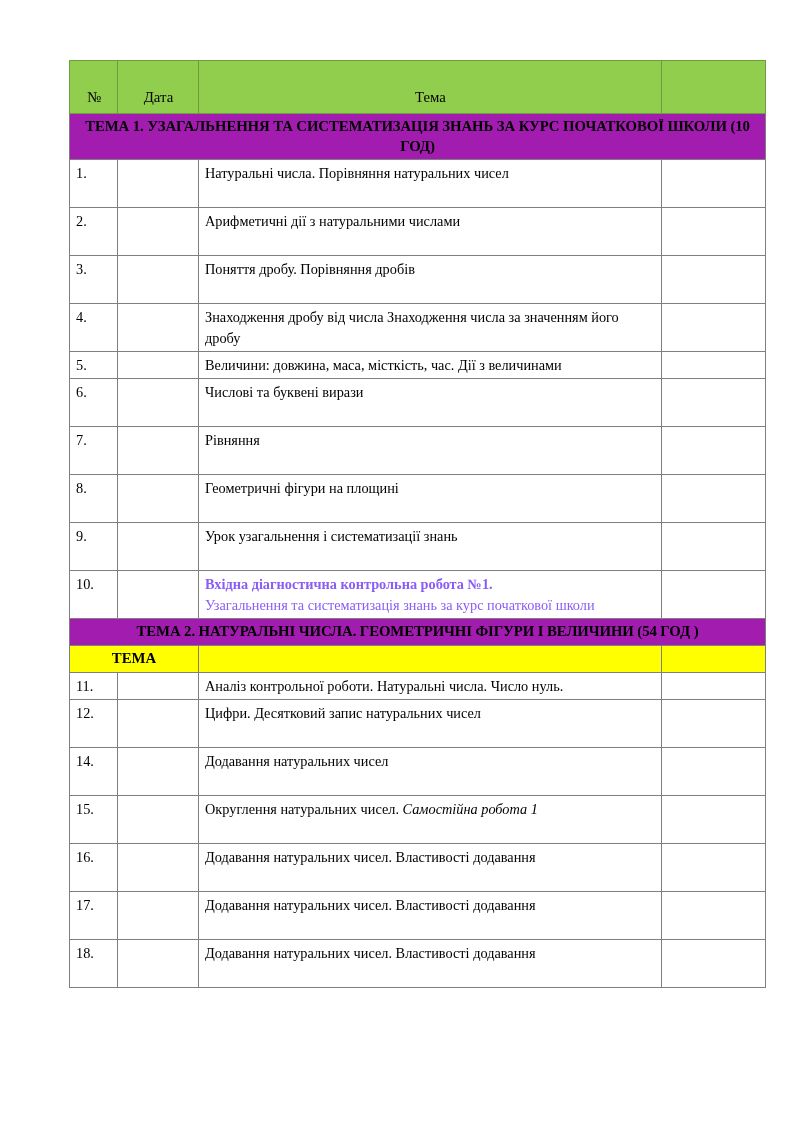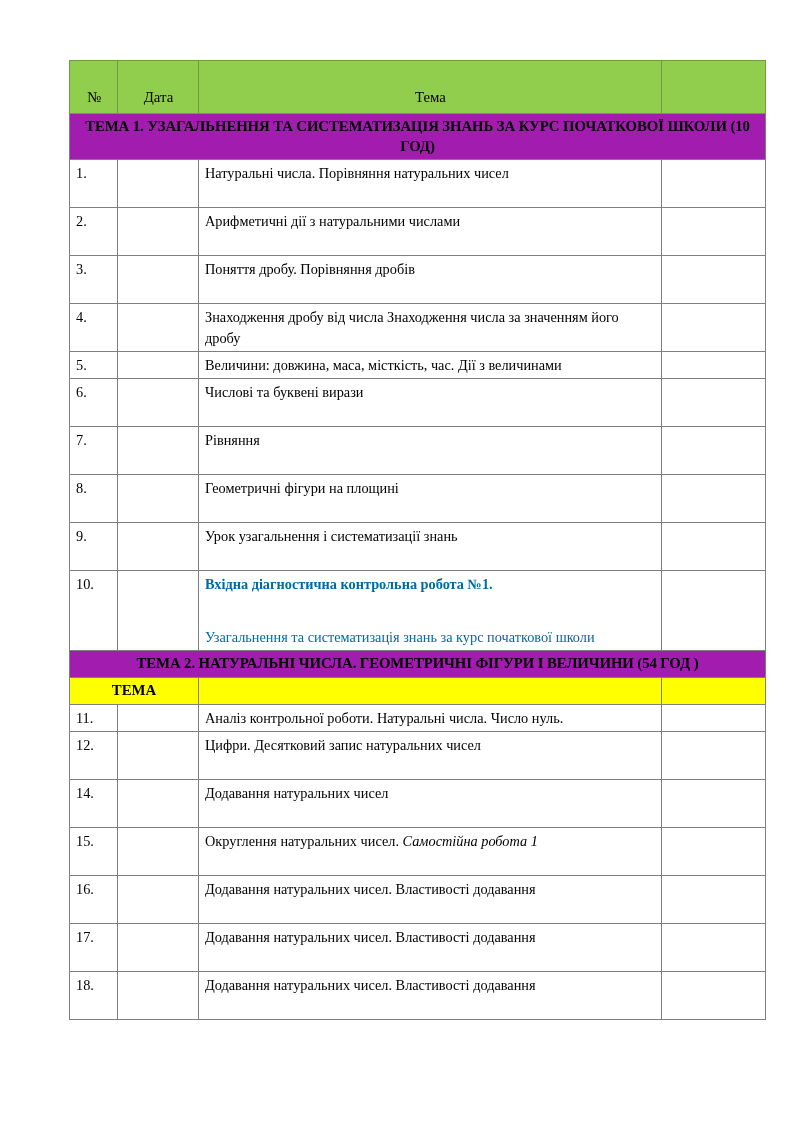--- a/index.html
+++ b/index.html
@@ -79,26 +79,26 @@
   }
   tr.subhead td.sub-label { text-align: center; }
 
   
   tr.lesson td { height: 41px; }
   tr.lesson td.num { white-space: nowrap; }
   tr.lesson.tight td { height: 20px; }
 
   td.topic .ital { font-style: italic; margin-top: 25px; }
 
-  td.topic.red { color: #0369a1; }
+  td.topic.red { color: #8b5cf6; }
   td.topic.red .b1 {
     font-weight: bold;
     display: block;
   }
-  td.topic.red .r2 { display: block; margin-top: 32px; }
+  td.topic.red .r2 { display: block; }
 </style>
 </head>
 <body>
 
 <div class="page">
 
   <table class="plan">
     <colgroup>
       <col class="c-num">
         <col class="c-date">

